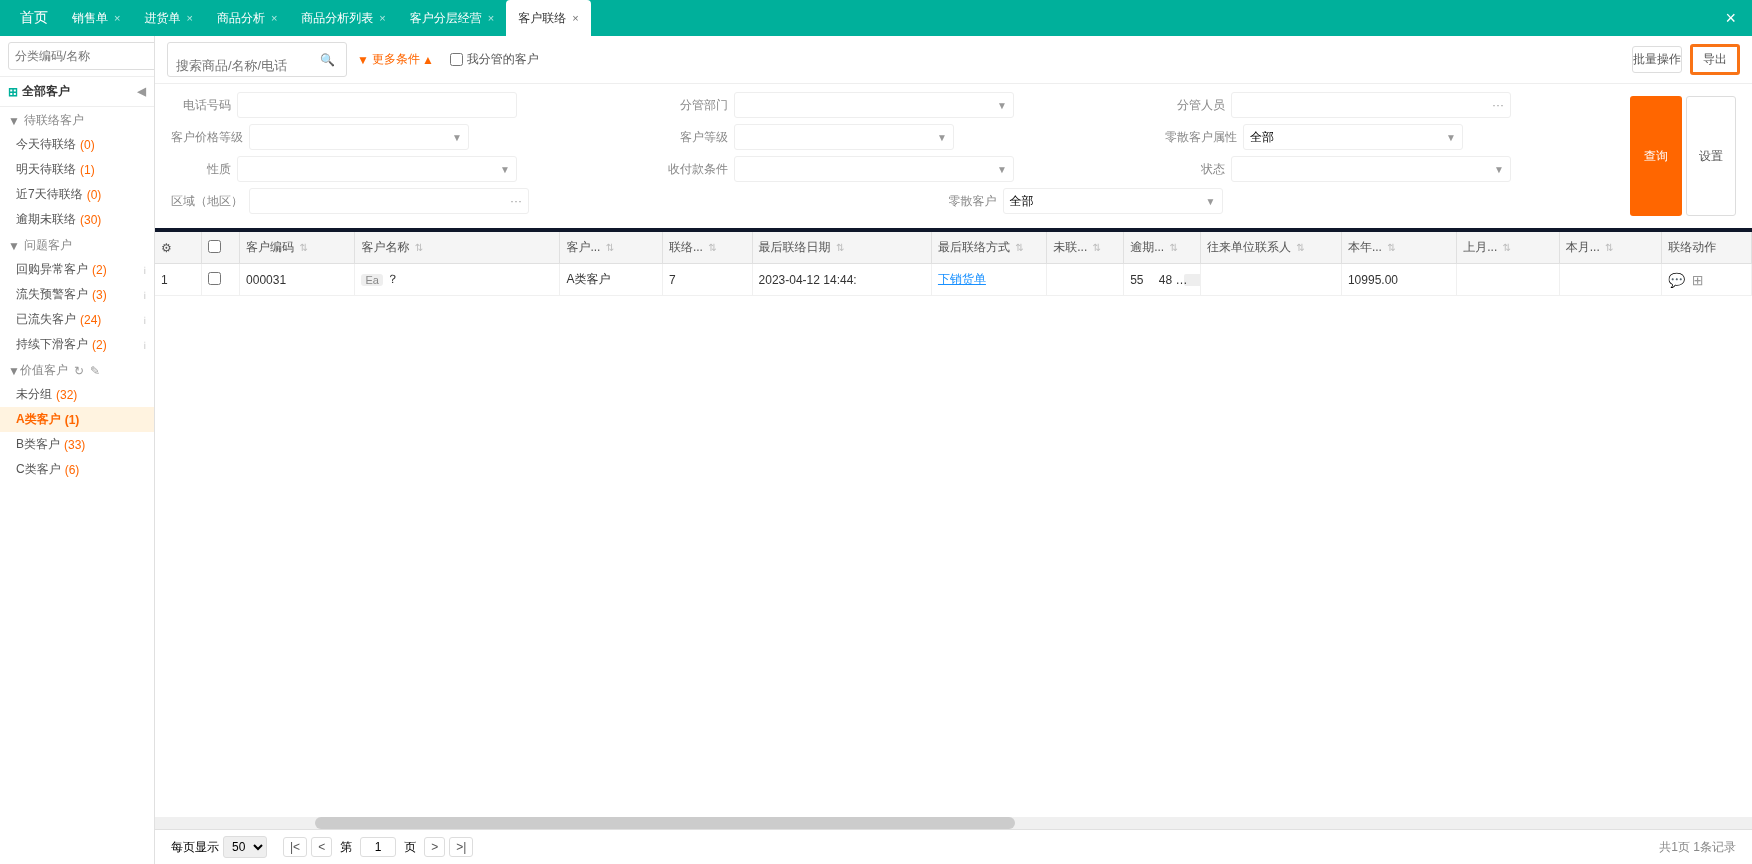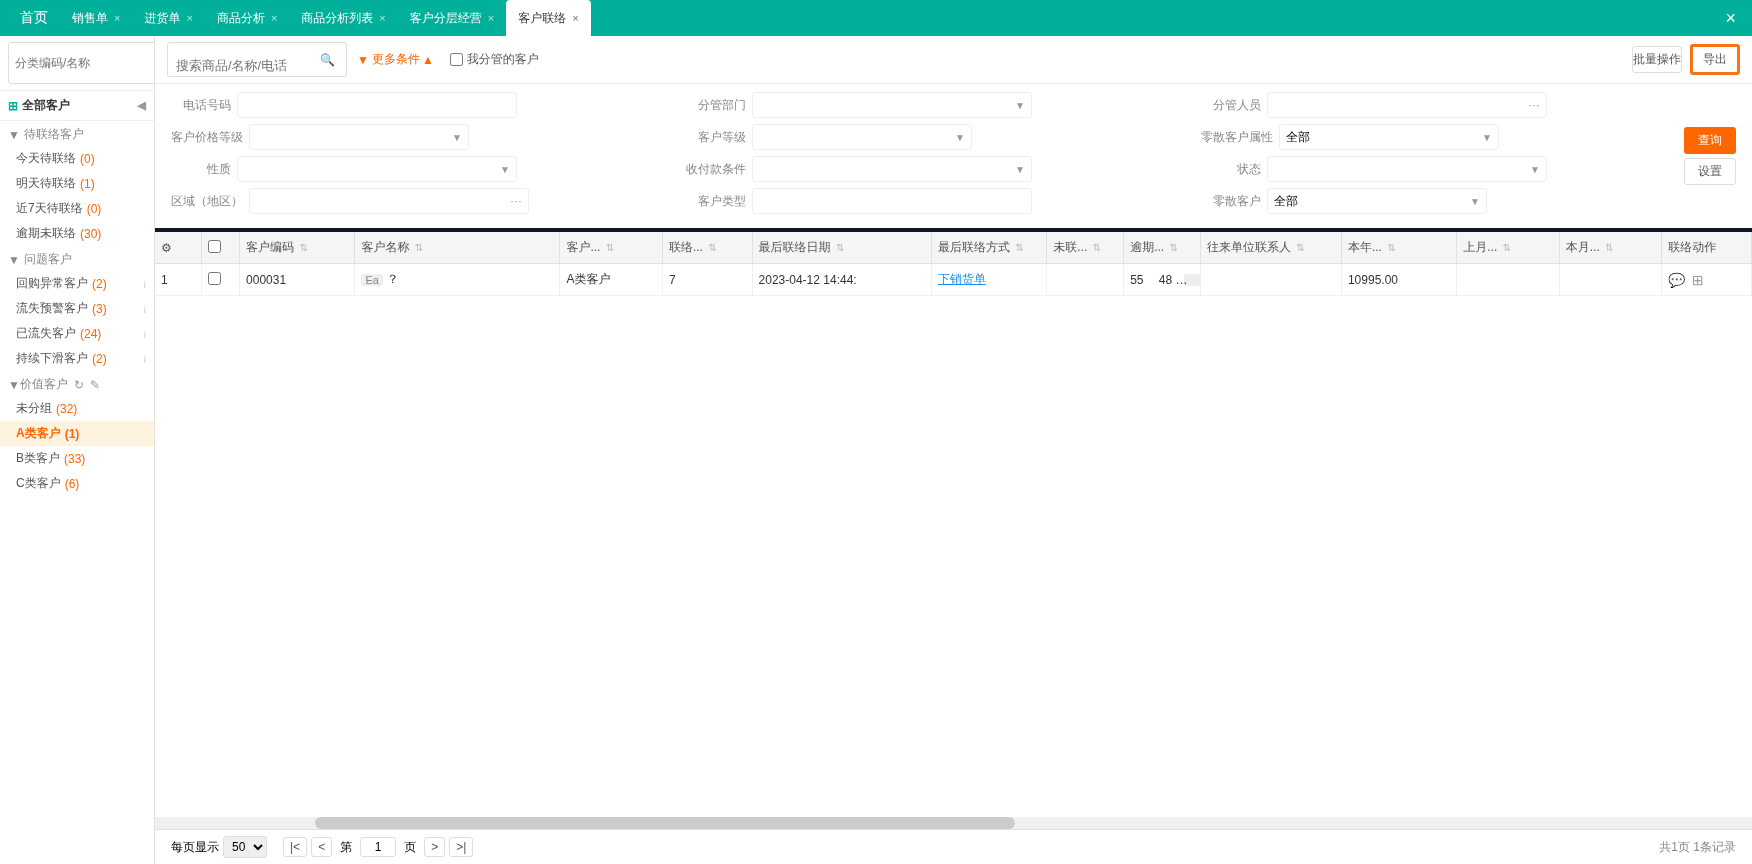--- a/index.html
+++ b/index.html
@@ -23,21 +23,21 @@
 
     
     .sidebar {
       width: 155px; background: #fff; border-right: 1px solid #e0e0e0; flex-shrink: 0;
       display: flex; flex-direction: column; overflow-y: auto;
     }
     .sidebar-search {
       padding: 6px 8px; display: flex; align-items: center; border-bottom: 1px solid #eee;
     }
     .sidebar-search input {
-      border: 1px solid #ddd; border-radius: 3px; padding: 13px 6px; font-size: 12px; flex: 1; outline: none;
+      border: 1px solid #ddd; border-radius: 3px; padding: 6px 6px; font-size: 12px; flex: 1; outline: none;
     }
     .sidebar-section-header {
       display: flex; align-items: center; padding: 6px 8px; font-weight: bold; color: #333;
       border-bottom: 1px solid #eee; cursor: pointer;
     }
     .sidebar-section-header .grid-icon { margin-right: 4px; color: #00b09b; }
     .sidebar-section-header .collapse-icon { margin-left: auto; color: #999; font-size: 11px; }
     .sidebar-group-label {
       display: flex; align-items: center; padding: 5px 8px 3px 8px; color: #888; font-size: 11px;
     }
@@ -81,21 +81,21 @@
     .adv-filter-row { display: flex; align-items: center; margin-bottom: 6px; gap: 0; }
     .adv-filter-cell { display: flex; align-items: center; flex: 1; min-width: 0; }
     .adv-filter-cell label { color: #888; white-space: nowrap; margin-right: 6px; min-width: 60px; text-align: right; }
     .adv-filter-cell .select-box {
       flex: 1; border: 1px solid #eee; border-radius: 3px; padding: 3px 6px; display: flex; align-items: center;
       background: #fff; cursor: pointer; min-height: 26px;
     }
     .adv-filter-cell .select-box .chevron { margin-left: auto; color: #999; font-size: 10px; }
     .adv-filter-cell .select-box .dots { margin-left: auto; color: #999; }
     .adv-filter-divider { width: 40px; }
-    .filter-buttons { display: flex; flex-direction: column; gap: 4px; padding: 4px 0 4px 8px; justify-content: center; }
+    .filter-buttons { display: flex; flex-direction: row; gap: 4px; padding: 4px 0 4px 8px; justify-content: center; }
     .btn-query { background: #f60; color: #fff; border: none; padding: 5px 14px; border-radius: 3px; cursor: pointer; font-size: 12px; }
     .btn-setting { border: 1px solid #ddd; background: #fff; padding: 4px 12px; border-radius: 3px; cursor: pointer; color: #555; font-size: 12px; }
 
     
     .table-area { flex: 1; overflow: auto; background: #fff; }
     table { width: 100%; border-collapse: collapse; table-layout: fixed; }
     thead tr { background: #f5f5f5; }
     thead th {
       padding: 7px 6px; text-align: left; border-bottom: 1px solid #e0e0e0; border-right: 1px solid #e0e0e0;
       font-weight: normal; color: #555; white-space: nowrap; overflow: hidden; text-overflow: ellipsis; position: relative;
@@ -360,25 +360,20 @@
           </div>
 
           <div class="adv-filter-row">
             <div class="adv-filter-cell">
               <label>区域（地区）</label>
               <div class="select-box" style="max-width:280px;">
                 <span class="dots">···</span>
               </div>
             </div>
             <div class="adv-filter-divider"></div>
-            <div class="adv-filter-cell">
-              <label>客户类型</label>
-              <div class="select-box" style="max-width:280px;">
-              </div>
-            </div>
             <div class="adv-filter-divider"></div>
             <div class="adv-filter-cell">
               <label>零散客户</label>
               <div class="select-box" style="max-width:220px;">
                 <span>全部</span>
                 <span class="chevron">▼</span>
               </div>
             </div>
           </div>
         </div>

